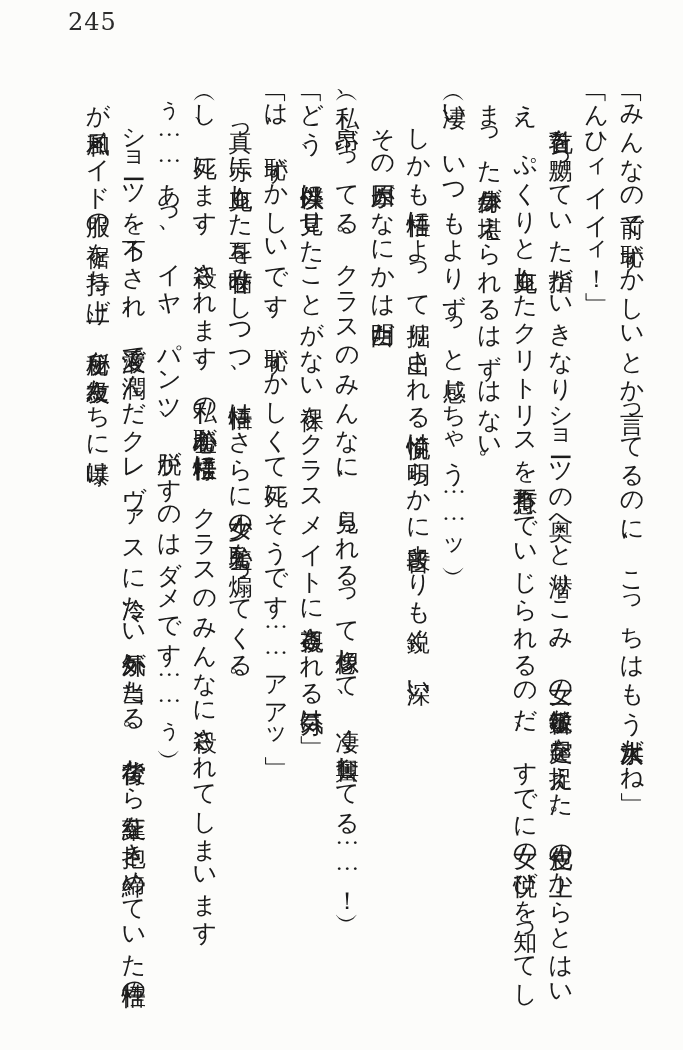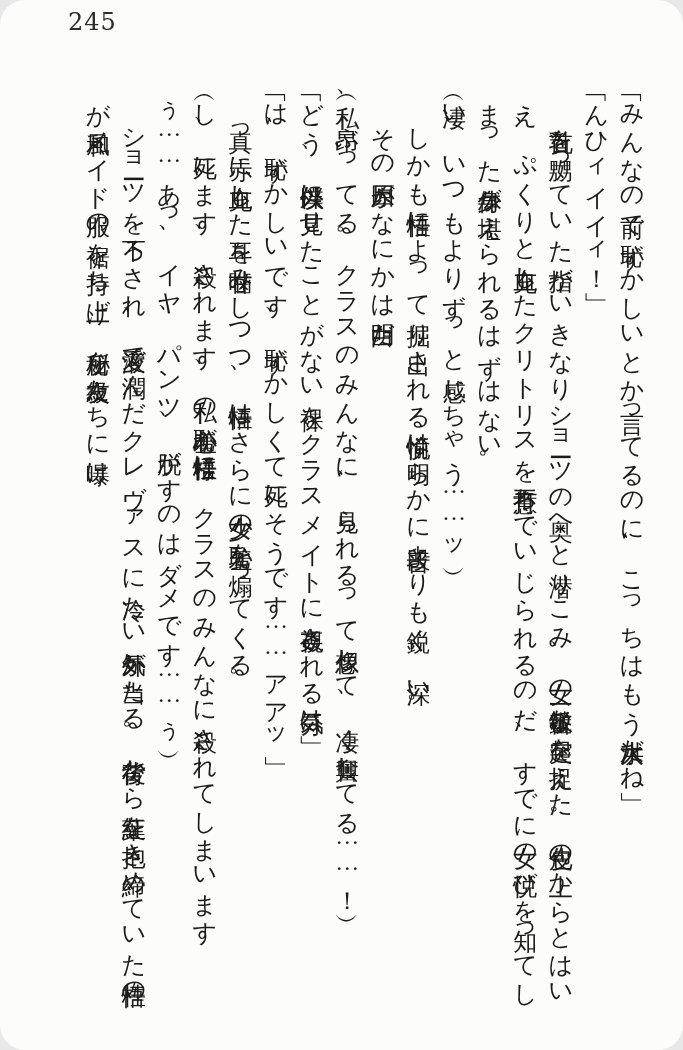--- a/index.html
+++ b/index.html
@@ -8,21 +8,20 @@
     background: #e8e8e8;
   }
   .page {
     position: relative;
     width: 683px;
     height: 1050px;
     margin: 0;
     background: #fcfcfa;
     overflow: hidden;
     font-family: "Liberation Serif", "DejaVu Serif", serif;
-    border-radius: 25px;
   }
   .page-number {
     position: absolute;
     top: 8px;
     left: 68px;
     font-size: 24px;
     letter-spacing: 1px;
     color: #2b2b2b;
     font-family: "DejaVu Serif", "Liberation Serif", serif;
   }

